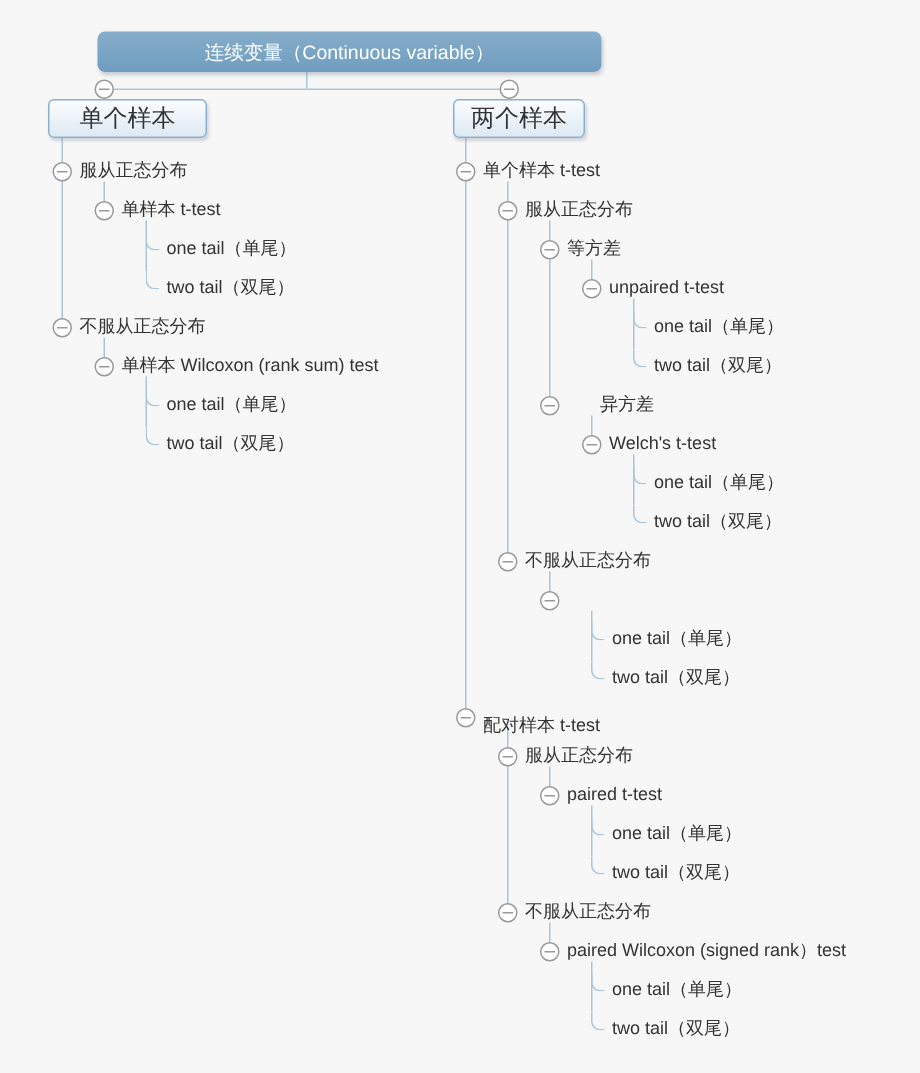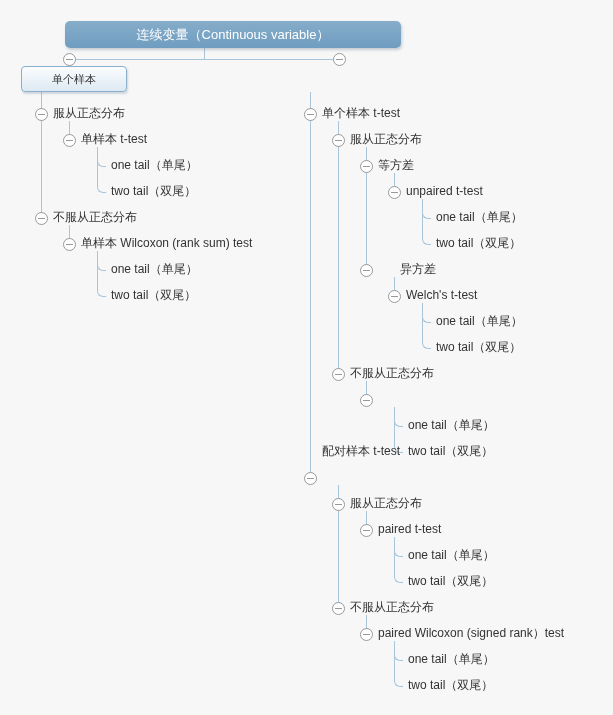--- a/index.html
+++ b/index.html
@@ -11,24 +11,24 @@
     background:linear-gradient(#86adc9,#6f9dc0);
     border-radius:5px;color:#ffffff;font-size:13px;
     display:flex;align-items:center;justify-content:center;
     box-shadow:1px 2px 3px rgba(100,120,140,.35);
     z-index:2;white-space:nowrap;
   }
   .branch-box{
     position:absolute;height:26px;box-sizing:border-box;
     border:1px solid #8ab0cd;border-radius:4px;
     background:linear-gradient(#fbfdff,#dde9f2);
-    color:#333;font-size:11px;
+    color:#333;font-size:16px;
     display:flex;align-items:center;justify-content:center;
     box-shadow:1px 2px 2px rgba(120,140,160,.3);
-    z-index:2;white-space:nowrap;
+    z-index:2;white-space:nowrap;margin-left:11px;
   }
   .line{position:absolute;background:#a9c5da;z-index:1;}
   .elbow{
     position:absolute;width:9px;height:12px;box-sizing:border-box;
     border-left:1px solid #a9c5da;border-bottom:1px solid #a9c5da;
     border-bottom-left-radius:6px;z-index:1;
   }
   .collapse{
     position:absolute;width:13px;height:13px;box-sizing:border-box;
     border:1px solid #999999;border-radius:50%;background:#ffffff;
@@ -66,20 +66,21 @@
     <div class="node-label" style="left: 53px; top: 210px;">不服从正态分布</div>
     <div class="collapse" style="left: 63px; top: 238px;"></div>
     <div class="node-label" style="left: 81px; top: 236px;">单样本 Wilcoxon (rank sum) test</div>
     <div class="elbow" style="left: 97px; top: 259px;"></div>
     <div class="node-label" style="left: 111px; top: 262px;">one tail（单尾）</div>
     <div class="elbow" style="left: 97px; top: 285px;"></div>
     <div class="node-label" style="left: 111px; top: 288px;">two tail（双尾）</div>
     <div class="line" style="left: 97px; top: 251px; width: 1px; height: 34px;"></div>
     <div class="line" style="left: 69px; top: 225px; width: 1px; height: 19px;"></div>
     <div class="line" style="left: 41px; top: 92px; width: 1px; height: 126px;"></div>
+    <div class="branch-box" style="left: 291px; top: 66px; width: 88px;">两个样本</div>
     <div class="collapse" style="left: 304px; top: 108px;"></div>
     <div class="node-label" style="left: 322px; top: 106px;">单个样本 t-test</div>
     <div class="collapse" style="left: 332px; top: 134px;"></div>
     <div class="node-label" style="left: 350px; top: 132px;">服从正态分布</div>
     <div class="collapse" style="left: 360px; top: 160px;"></div>
     <div class="node-label" style="left: 378px; top: 158px;">等方差</div>
     <div class="collapse" style="left: 388px; top: 186px;"></div>
     <div class="node-label" style="left: 406px; top: 184px;">unpaired t-test</div>
     <div class="elbow" style="left: 422px; top: 207px;"></div>
     <div class="node-label" style="left: 436px; top: 210px;">one tail（单尾）</div>
@@ -102,21 +103,21 @@
     <div class="node-label" style="left: 350px; top: 366px;">不服从正态分布</div>
     <div class="collapse" style="left: 360px; top: 394px;"></div>
     <div class="elbow" style="left: 394px; top: 415px;"></div>
     <div class="node-label" style="left: 408px; top: 418px;">one tail（单尾）</div>
     <div class="elbow" style="left: 394px; top: 441px;"></div>
     <div class="node-label" style="left: 408px; top: 444px;">two tail（双尾）</div>
     <div class="line" style="left: 394px; top: 407px; width: 1px; height: 34px;"></div>
     <div class="line" style="left: 366px; top: 381px; width: 1px; height: 19px;"></div>
     <div class="line" style="left: 338px; top: 121px; width: 1px; height: 253px;"></div>
     <div class="collapse" style="left: 304px; top: 472px;"></div>
-    <div class="node-label" style="left: 322px; top: 444px;">配对样本 t-test</div>
+    <div class="node-label" style="left: 322px; top: 476px;">配对样本 t-test</div>
     <div class="collapse" style="left: 332px; top: 498px;"></div>
     <div class="node-label" style="left: 350px; top: 496px;">服从正态分布</div>
     <div class="collapse" style="left: 360px; top: 524px;"></div>
     <div class="node-label" style="left: 378px; top: 522px; text-align: right;">paired t-test</div>
     <div class="elbow" style="left: 394px; top: 545px;"></div>
     <div class="node-label" style="left: 408px; top: 548px;">one tail（单尾）</div>
     <div class="elbow" style="left: 394px; top: 571px;"></div>
     <div class="node-label" style="left: 408px; top: 574px;">two tail（双尾）</div>
     <div class="line" style="left: 394px; top: 537px; width: 1px; height: 34px;"></div>
     <div class="line" style="left: 366px; top: 511px; width: 1px; height: 19px;"></div>

